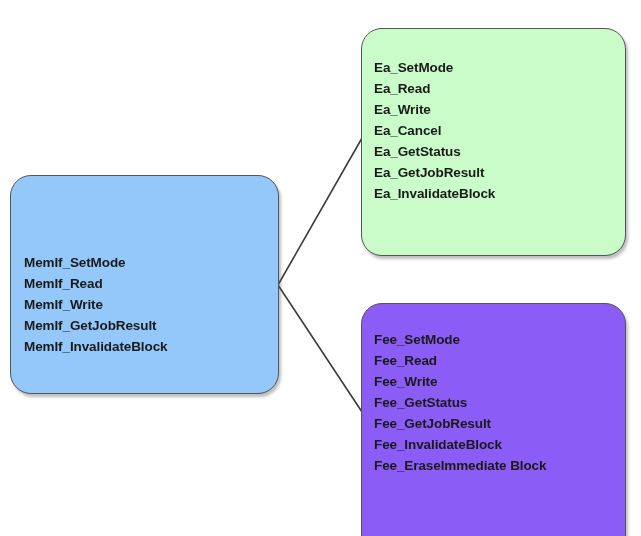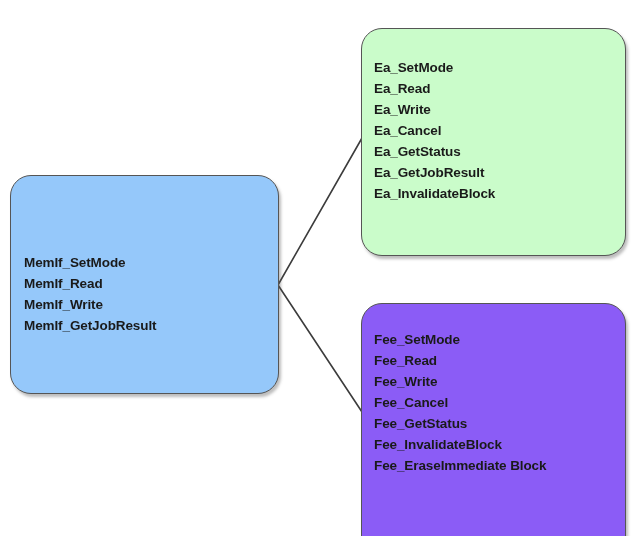--- a/index.html
+++ b/index.html
@@ -100,40 +100,41 @@
     <line x1="278" y1="285" x2="362" y2="138" stroke="#3c3c3c" stroke-width="1.6" stroke-linecap="round"></line>
     <line x1="278" y1="285" x2="362" y2="412" stroke="#3c3c3c" stroke-width="1.6" stroke-linecap="round"></line>
   </svg>
 
   <div class="node" id="node-memif">
     <ul class="node-list">
       <li>MemIf_SetMode</li>
       <li>MemIf_Read</li>
       <li>MemIf_Write</li>
       <li>MemIf_GetJobResult</li>
+      <li>MemIf_InvalidateBlock</li>
     </ul>
   </div>
 
   <div class="node" id="node-ea">
     <ul class="node-list">
       <li>Ea_SetMode</li>
       <li>Ea_Read</li>
       <li>Ea_Write</li>
       <li>Ea_Cancel</li>
       <li>Ea_GetStatus</li>
       <li>Ea_GetJobResult</li>
       <li>Ea_InvalidateBlock</li>
     </ul>
   </div>
 
   <div class="node" id="node-fee">
     <ul class="node-list">
       <li>Fee_SetMode</li>
       <li>Fee_Read</li>
       <li>Fee_Write</li>
-      <li>Fee_Cancel</li>
       <li>Fee_GetStatus</li>
+      <li>Fee_GetJobResult</li>
       <li>Fee_InvalidateBlock</li>
       <li>Fee_EraseImmediate Block</li>
     </ul>
   </div>
 
 </div>
 
 </body></html>

